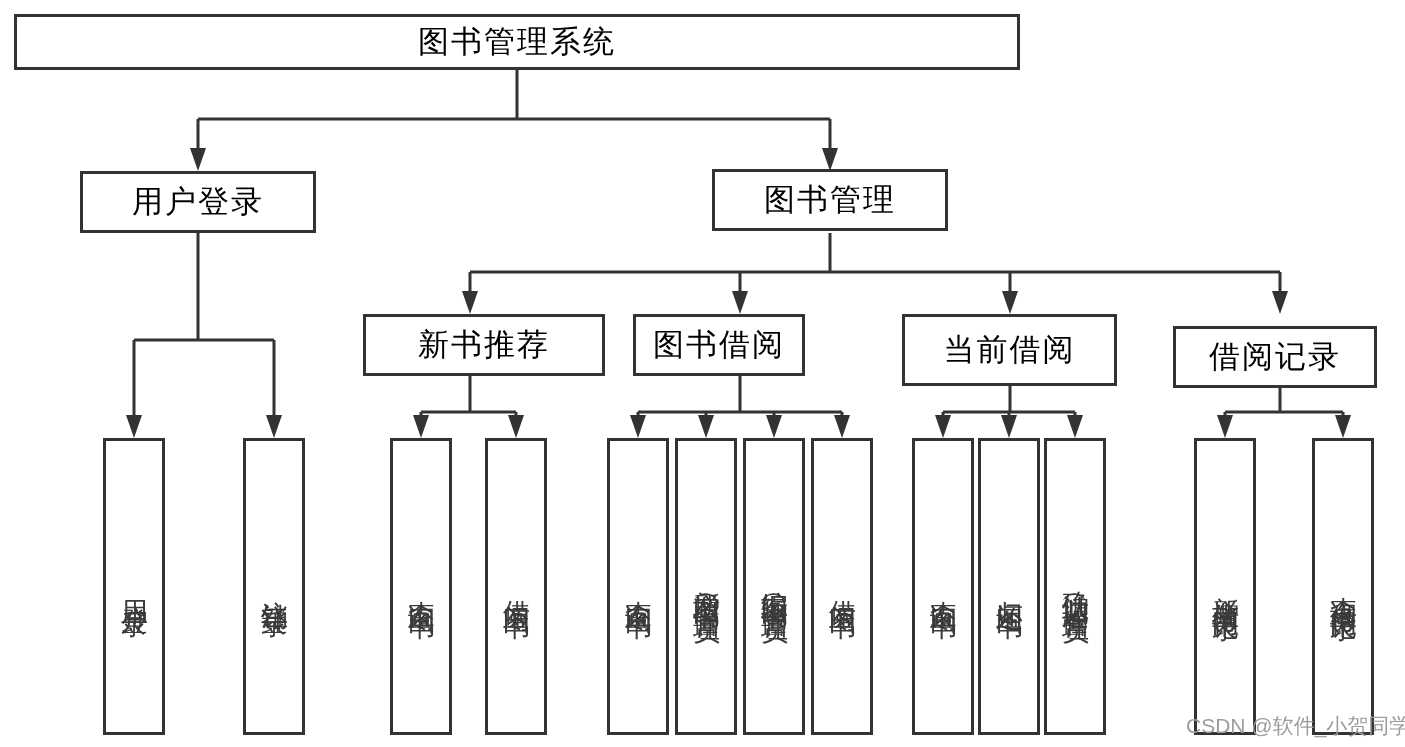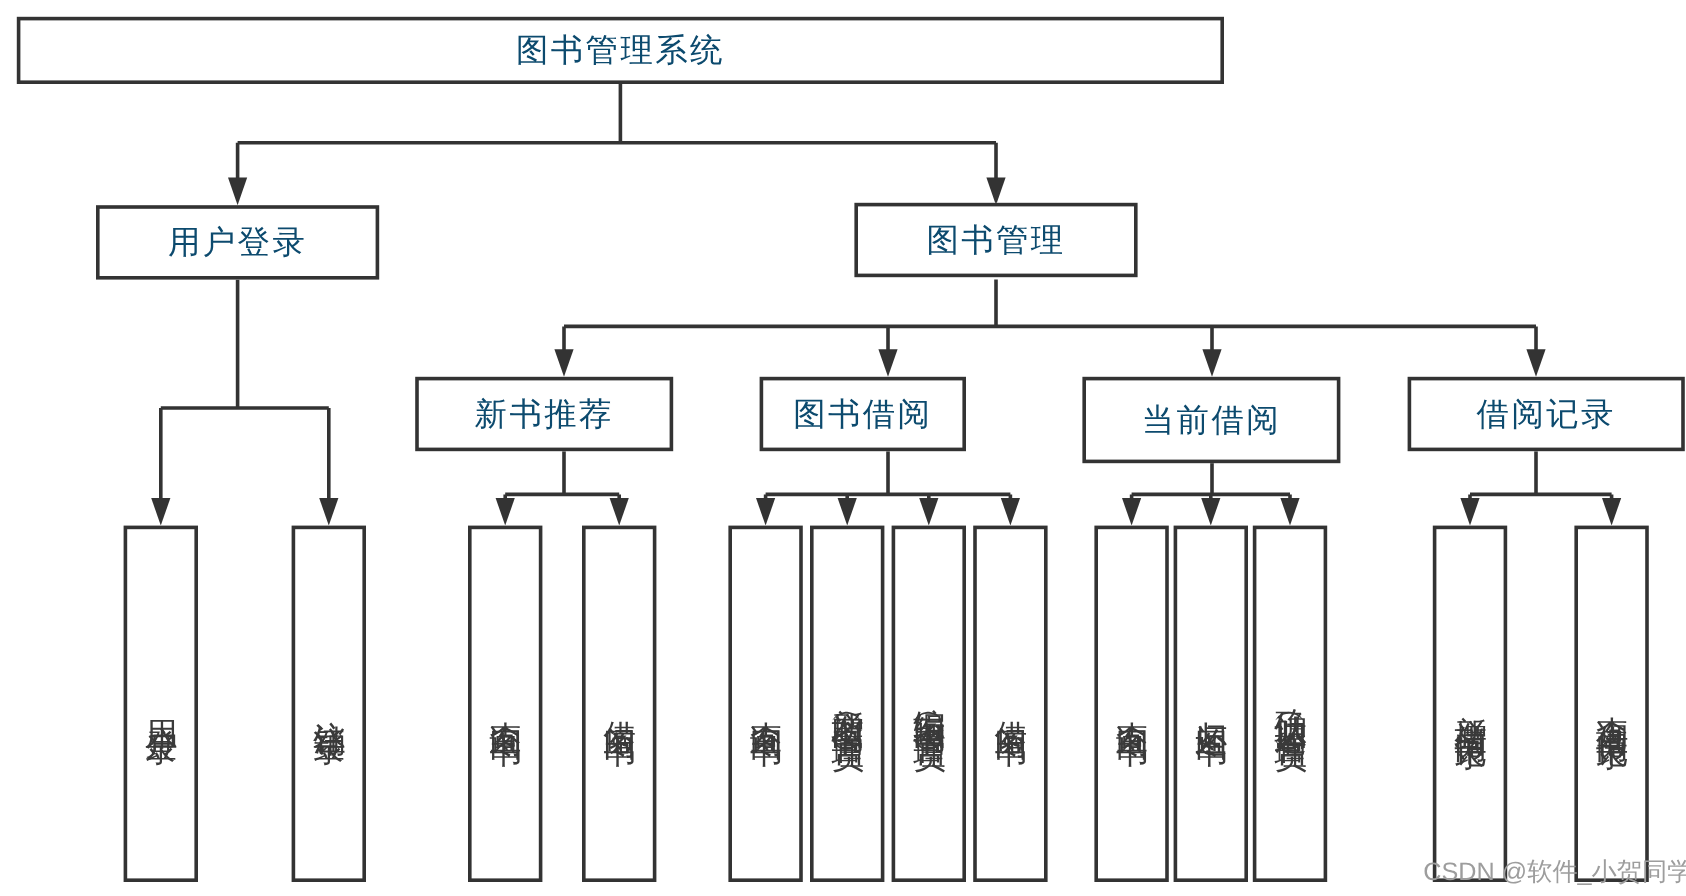--- a/index.html
+++ b/index.html
@@ -18,23 +18,23 @@
   .box {
     position: absolute;
     box-sizing: border-box;
     background: #ffffff;
     border: 3px solid #333333;
     display: flex;
     align-items: center;
     justify-content: center;
   }
   .hlabel {
-    font-size: 27px;
+    font-size: 31px;
     letter-spacing: 2px;
-    color: #0c4a6e;
+    color: #000000;
     white-space: nowrap;
   }
   .vlabel {
     writing-mode: vertical-lr;
     text-orientation: mixed;
     font-size: 27px;
     line-height: 1;
     letter-spacing: 4px;
     color: #3a3a3a;
   }
@@ -95,30 +95,30 @@
   <span class="hlabel">图书管理系统</span>
 </div>
 
 <div class="box" style="left:80px; top:171px; width:236px; height:62px">
   <span class="hlabel">用户登录</span>
 </div>
 <div class="box" style="left:712px; top:169px; width:236px; height:62px">
   <span class="hlabel">图书管理</span>
 </div>
 
-<div class="box" style="left:346px; top:314px; width:215px; height:62px">
+<div class="box" style="left:363px; top:314px; width:242px; height:62px">
   <span class="hlabel">新书推荐</span>
 </div>
 <div class="box" style="left:633px; top:314px; width:172px; height:62px">
   <span class="hlabel">图书借阅</span>
 </div>
 <div class="box" style="left:902px; top:314px; width:215px; height:72px">
   <span class="hlabel">当前借阅</span>
 </div>
-<div class="box" style="left:1173px; top:314px; width:231px; height:62px">
+<div class="box" style="left:1173px; top:326px; width:204px; height:62px">
   <span class="hlabel">借阅记录</span>
 </div>
 
 <div class="box" style="left:103px; top:438px; width:62px; height:297px">
   <span class="vlabel">用户登录</span>
 </div>
 <div class="box" style="left:243px; top:438px; width:62px; height:297px">
   <span class="vlabel">注销登录</span>
 </div>
 

